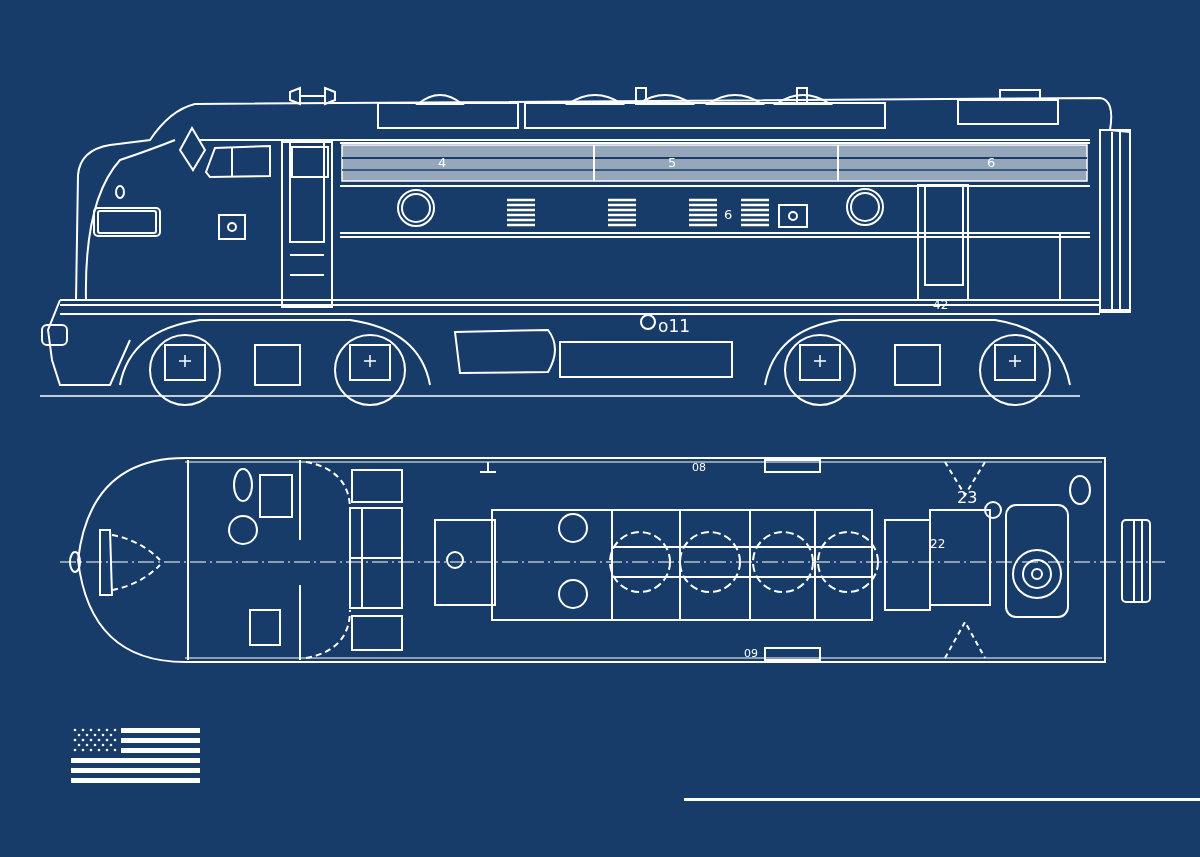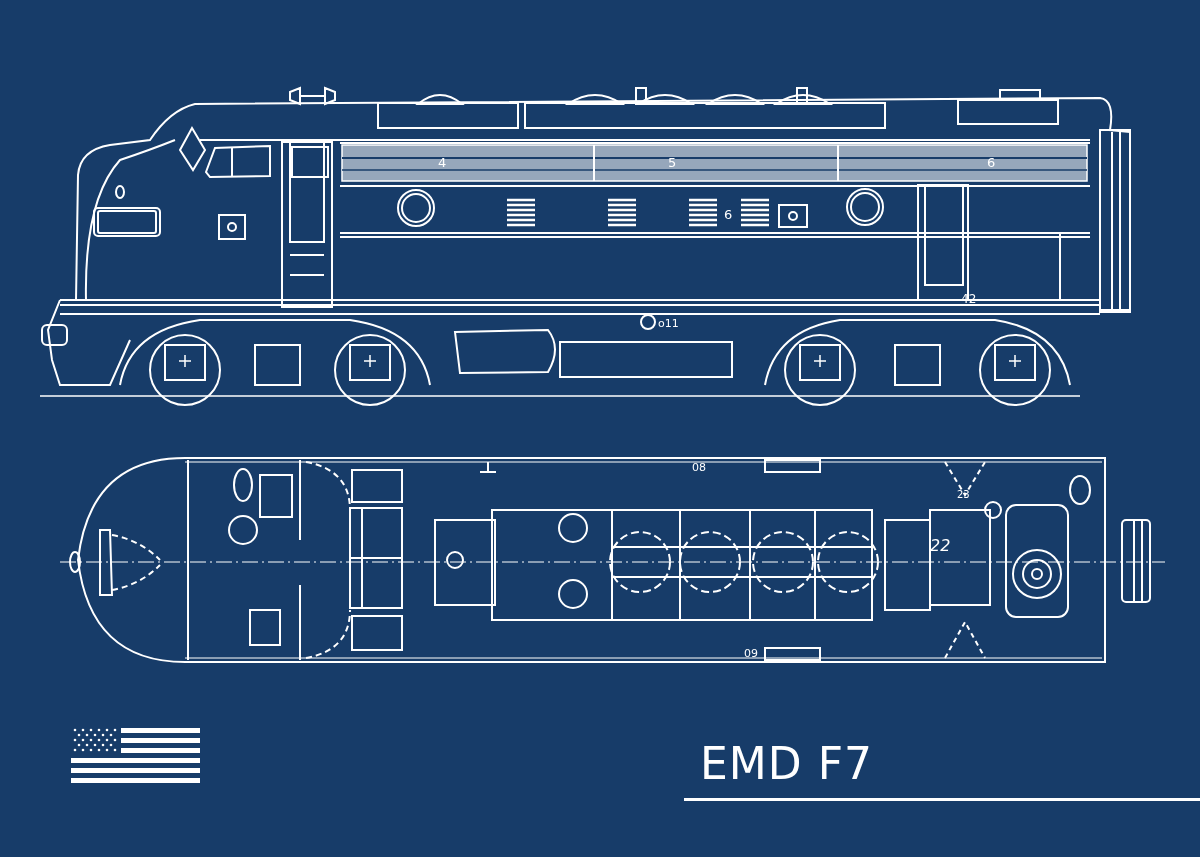--- a/index.html
+++ b/index.html
@@ -192,24 +192,24 @@
     <rect x="765" y="460" width="55" height="12"></rect>
     <rect x="765" y="648" width="55" height="12"></rect>
     <path d="M488 462 L488 472 M480 472 L496 472"></path>
   </svg>
 
   <span class="num" style="left:438px;top:156px;">4</span>
   <span class="num" style="left:668px;top:156px;">5</span>
   <span class="num" style="left:987px;top:156px;"></span>
   <span class="num" style="left:987px;top:156px;">6</span>
   <span class="num" style="left:724px;top:208px;">6</span>
-  <span class="num" style="left:933px;top:293px;font-size:12px;margin-left:28px;">42</span>
-  <span class="num" style="left:658px;top:318px;font-size:11px;">o11</span>
-  <span class="num" style="left:957px;top:490px;font-size:10px;">23</span>
-  <span class="num" style="left:930px;top:538px;font-size:16px;font-style:italic;">22</span>
+  <span class="num" style="left:933px;top:299px;font-size:12px;">42</span>
+  <span class="num" style="left:658px;top:318px;font-size:17px;">o11</span>
+  <span class="num" style="left:957px;top:490px;font-size:16px;">23</span>
+  <span class="num" style="left:930px;top:538px;font-size:12px;">22</span>
   <span class="num" style="left:692px;top:462px;font-size:11px;">08</span>
   <span class="num" style="left:744px;top:648px;font-size:11px;">09</span>
 
   <svg class="flag" viewBox="0 0 129 59">
     <g fill="#ffffff">
       <rect x="50" y="1" width="79" height="5"></rect>
       <rect x="50" y="11" width="79" height="5"></rect>
       <rect x="50" y="21" width="79" height="5"></rect>
       <rect x="0" y="31" width="129" height="5"></rect>
       <rect x="0" y="41" width="129" height="5"></rect>
@@ -240,15 +240,14 @@
         <circle cx="40" cy="18" r="1.3"></circle>
       <circle cx="4" cy="23" r="1.3"></circle>
         <circle cx="12" cy="23" r="1.3"></circle>
         <circle cx="20" cy="23" r="1.3"></circle>
         <circle cx="28" cy="23" r="1.3"></circle>
         <circle cx="36" cy="23" r="1.3"></circle>
         <circle cx="44" cy="23" r="1.3"></circle>
     </g>
   </svg>
 
-  <div class="title">EMD F7</div>
   <div class="title-rule"></div>
 </div>
 
 </body></html>

